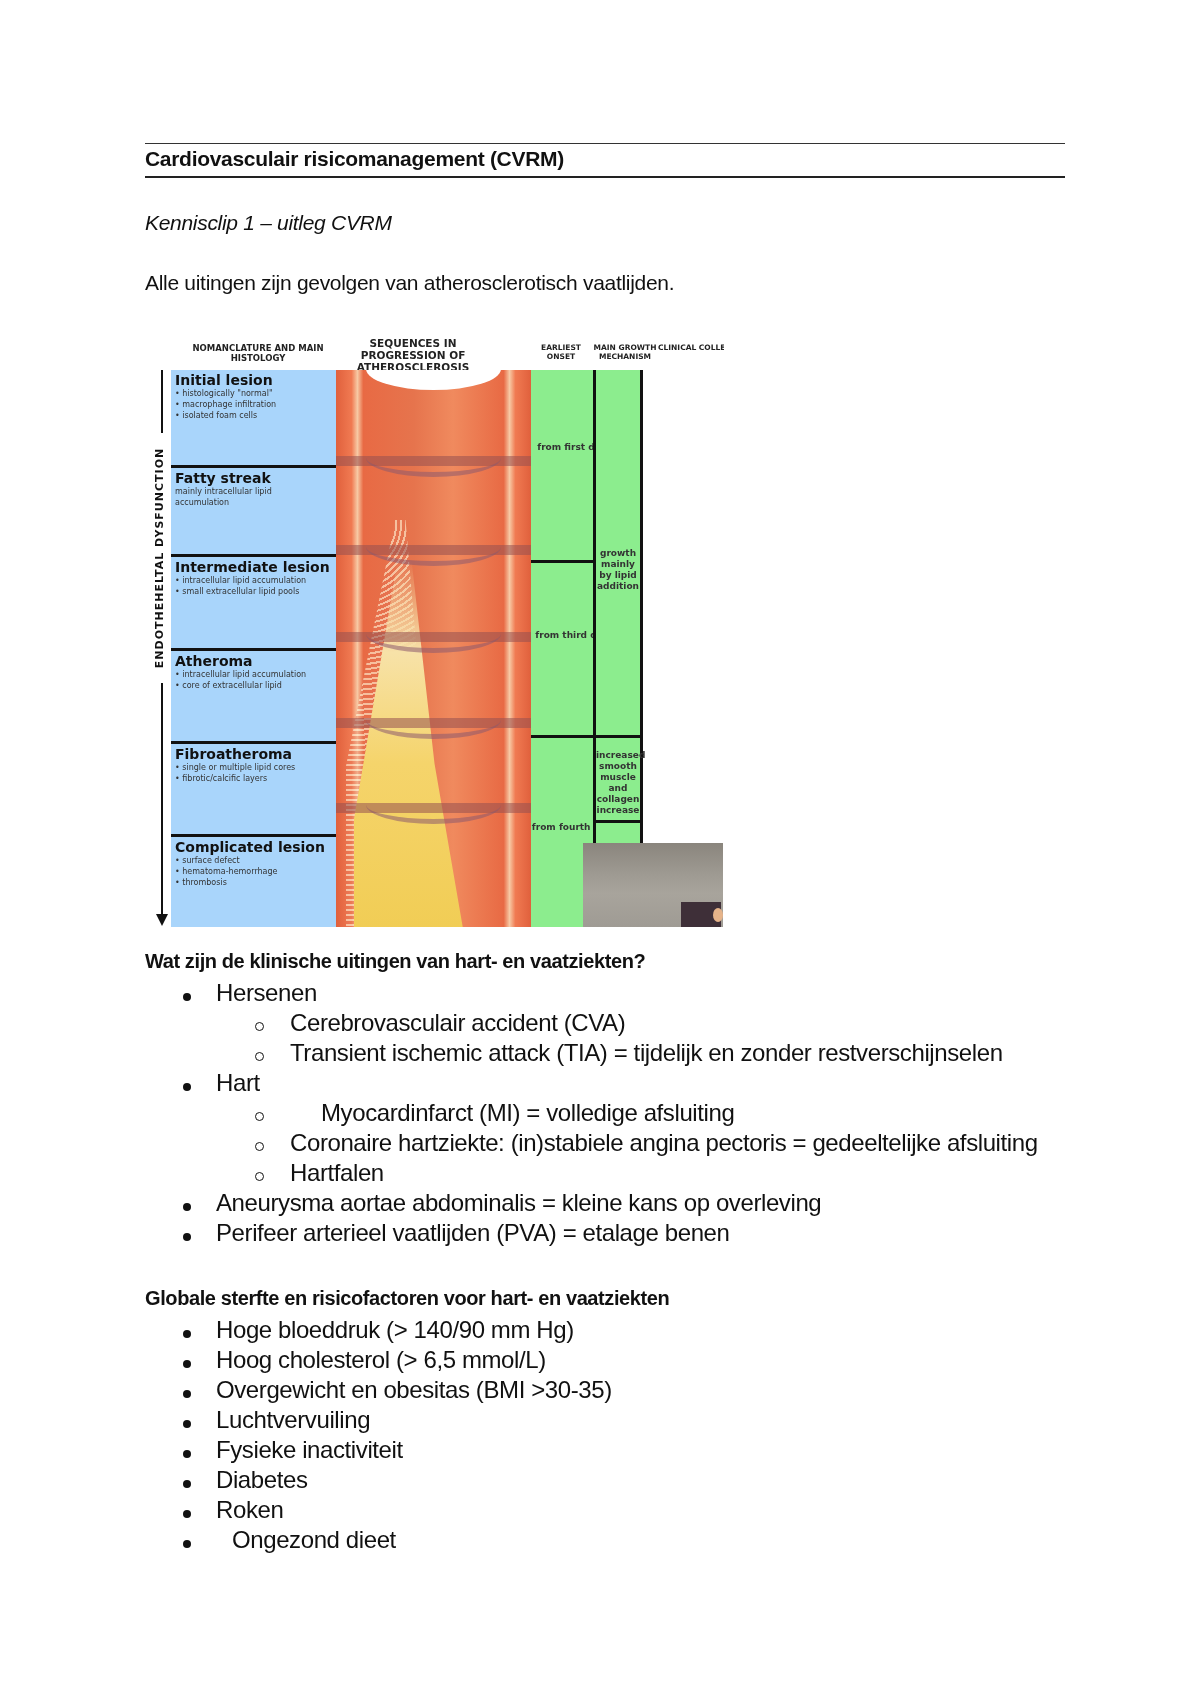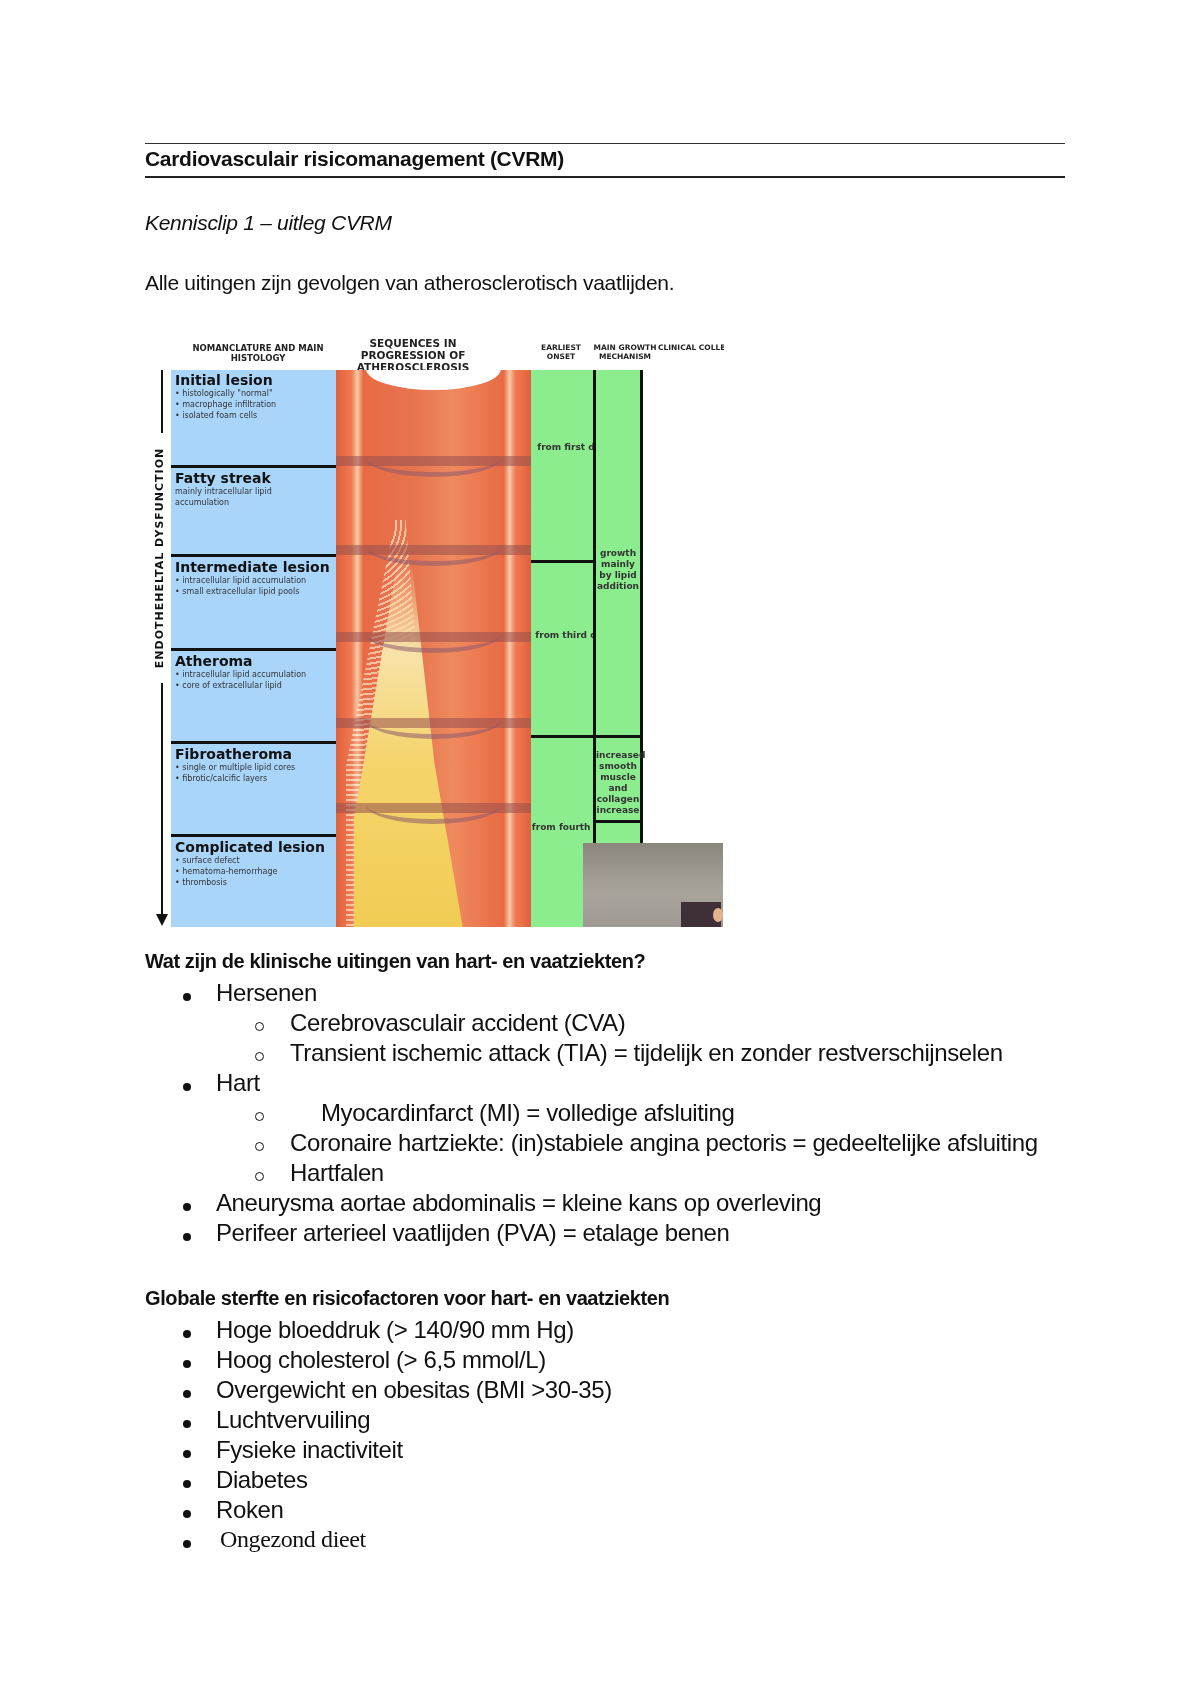--- a/index.html
+++ b/index.html
@@ -204,15 +204,15 @@
     <span class="li" style="left:216px;top:1376px;">Overgewicht en obesitas (BMI &gt;30-35)</span>
     <span class="bullet" style="top:1420px;"></span>
     <span class="li" style="left:216px;top:1406px;">Luchtvervuiling</span>
     <span class="bullet" style="top:1450px;"></span>
     <span class="li" style="left:216px;top:1436px;">Fysieke inactiviteit</span>
     <span class="bullet" style="top:1480px;"></span>
     <span class="li" style="left:216px;top:1466px;">Diabetes</span>
     <span class="bullet" style="top:1510px;"></span>
     <span class="li" style="left:216px;top:1496px;">Roken</span>
     <span class="bullet" style="top:1540px;"></span>
-    <span class="li" style="left:220px;top:1526px;font-family:Liberation Serif, serif;">Ongezond dieet</span>
+    <span class="li" style="left:232px;top:1526px;">Ongezond dieet</span>
   </div>
 </div>
 
 </body></html>

